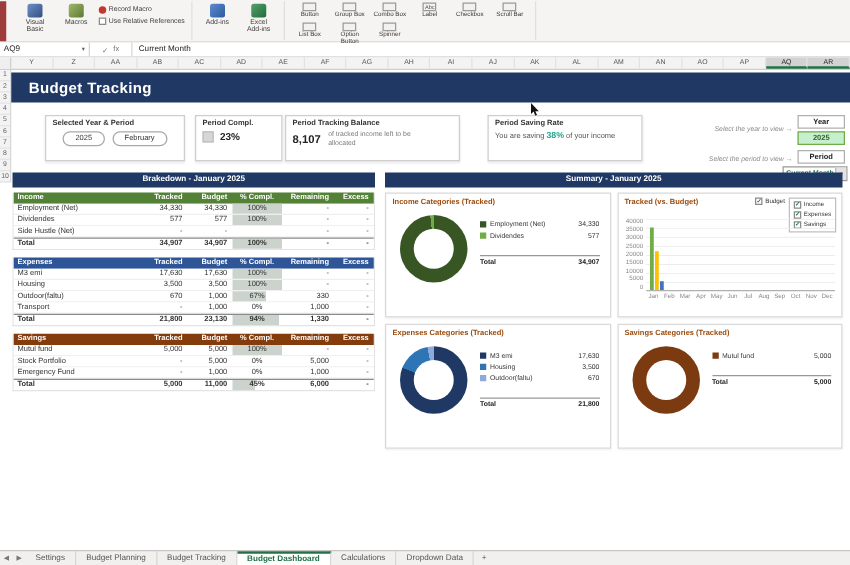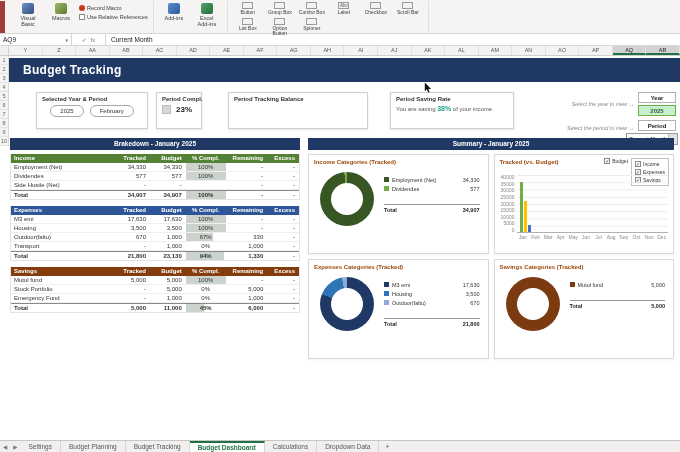--- a/index.html
+++ b/index.html
@@ -57,21 +57,21 @@
     display:flex; align-items:center; padding-left:14px; font-size:12px; font-weight:bold;
     letter-spacing:.3px; }
   
   .panel { position:absolute; background:#fff; border:1px solid #d0cece;
     box-shadow:0 1px 2px rgba(0,0,0,.10); padding:3px 5px; }
   .plabel { font-size:6px; font-weight:bold; color:#333; margin-bottom:3px; white-space:nowrap; }
   .p1 { left:36px; top:36px; width:112px; height:37px; }
   .pills { display:flex; gap:6px; justify-content:center; }
   .pill { border:1px solid #a9a9a9; border-radius:8px; background:#fff; font-size:6px;
     padding:2px 9px; color:#333; font-family:inherit; }
-  .p2 { left:156px; top:36px; width:46px; height:37px; }
+  .p2 { left:156px; top:36px; width:70px; height:37px; }
   .pcrow { display:flex; align-items:center; gap:5px; }
   .graysq { width:9px; height:9px; background:#d6d6d6; border:1px solid #bdbdbd; flex:none; }
   .pcval { font-size:8px; font-weight:bold; }
   .p3 { left:228px; top:36px; width:140px; height:37px; }
   .tbrow { display:flex; gap:6px; align-items:flex-start; }
   .tbamount { font-size:9px; font-weight:bold; margin-top:1px; }
   .tbdesc { font-size:5.5px; color:#777; width:86px; line-height:1.25; }
   .p4 { left:390px; top:36px; width:124px; height:37px; }
   .srrow { font-size:6px; color:#555; margin-top:2px; white-space:nowrap; }
   .srpct { font-weight:bold; font-size:7px; }
@@ -338,20 +338,24 @@
   <div class="panel p2">
     <div class="plabel">Period Compl.</div>
     <div class="pcrow">
       <span class="graysq"></span>
       <span class="pcval">23%</span>
     </div>
   </div>
 
   <div class="panel p3">
     <div class="plabel">Period Tracking Balance</div>
+    <div class="tbrow">
+      <span class="tbamount">8,107</span>
+      <span class="tbdesc">of tracked income left to be allocated</span>
+    </div>
   </div>
 
   <div class="panel p4">
     <div class="plabel">Period Saving Rate</div>
     <div class="srrow">
       <span>You are saving</span>
       <span class="srpct" style="color:#21A18C">38%</span>
       <span>of your income</span>
     </div>
   </div>

